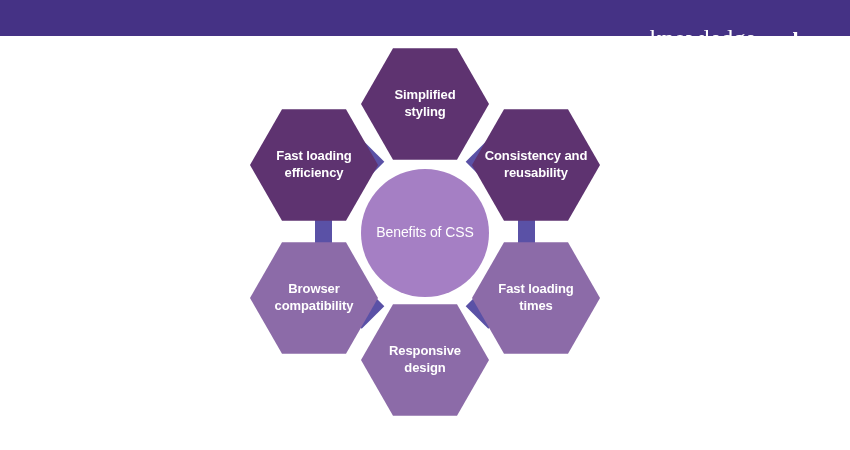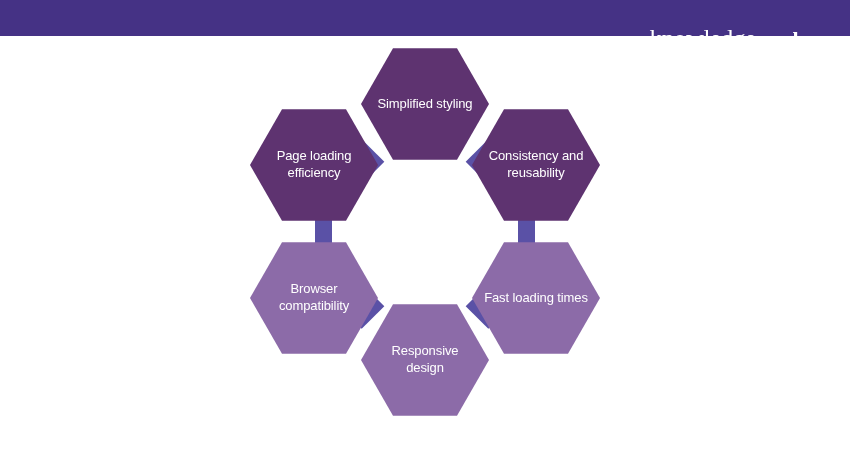--- a/index.html
+++ b/index.html
@@ -92,21 +92,21 @@
     width: 128px;
     height: 116px;
     display: flex;
     align-items: center;
     justify-content: center;
     border-radius: 14px;
   }
   .hex-label {
     color: #ffffff;
     font-size: 13px;
-    font-weight: normal;
+    font-weight: bold;
     line-height: 1.28;
     text-align: center;
     padding: 0 12px;
     letter-spacing: -0.1px;
   }
   .dark  .hex-inner { background: #5e3370; }
   .light .hex-inner { background: #8c6ba8; }
 
   
   .hex-top        { left: 121px; top: 1px; }
@@ -185,19 +185,22 @@
     </div>
 
     <div class="hex light hex-bot-left">
       <div class="hex-inner">
         <span class="hex-label">Browser compatibility</span>
       </div>
     </div>
 
     <div class="hex dark hex-top-left">
       <div class="hex-inner">
-        <span class="hex-label">Page loading efficiency</span>
-      </div>
-    </div>
-
+        <span class="hex-label">Fast loading efficiency</span>
+      </div>
+    </div>
+
+    <div class="center-circle">
+      <span class="center-label">Benefits of CSS</span>
+    </div>
 
   </div>
 </div>
 
 </body></html>

